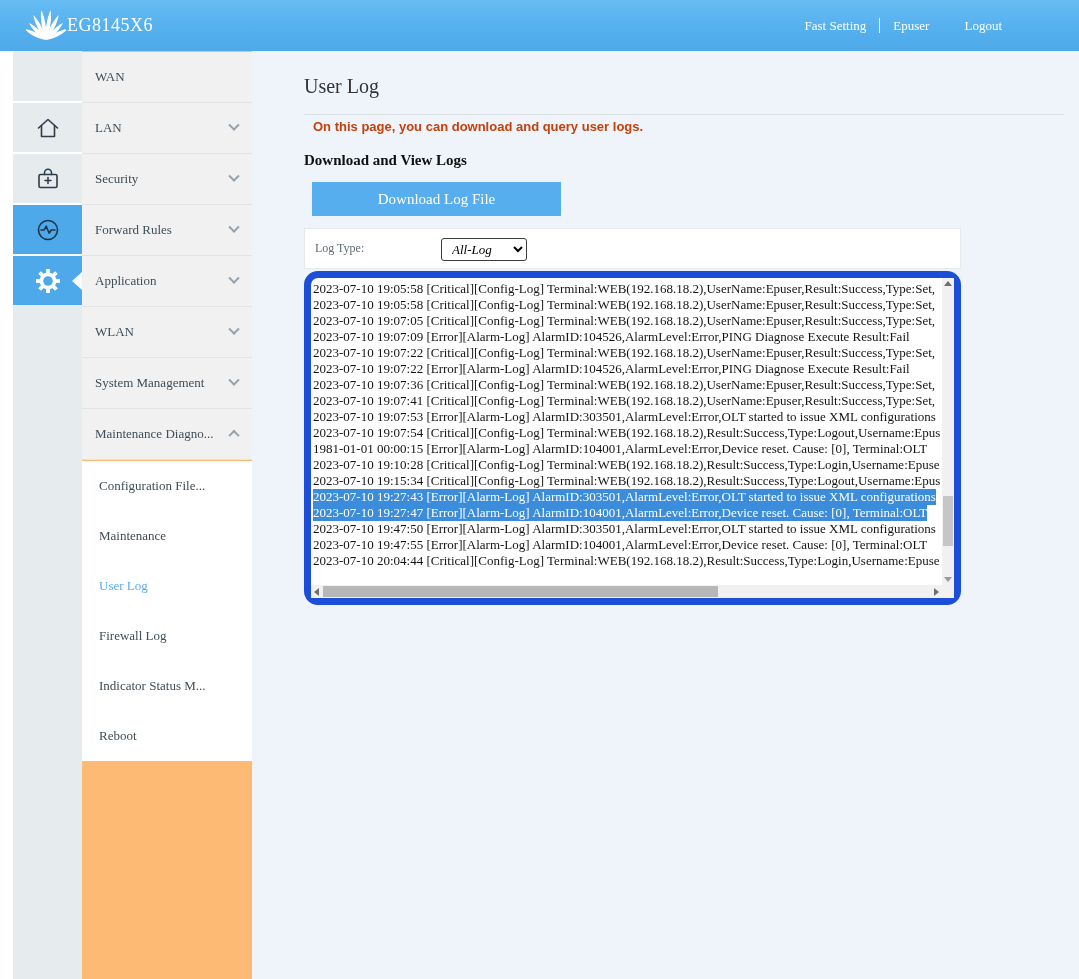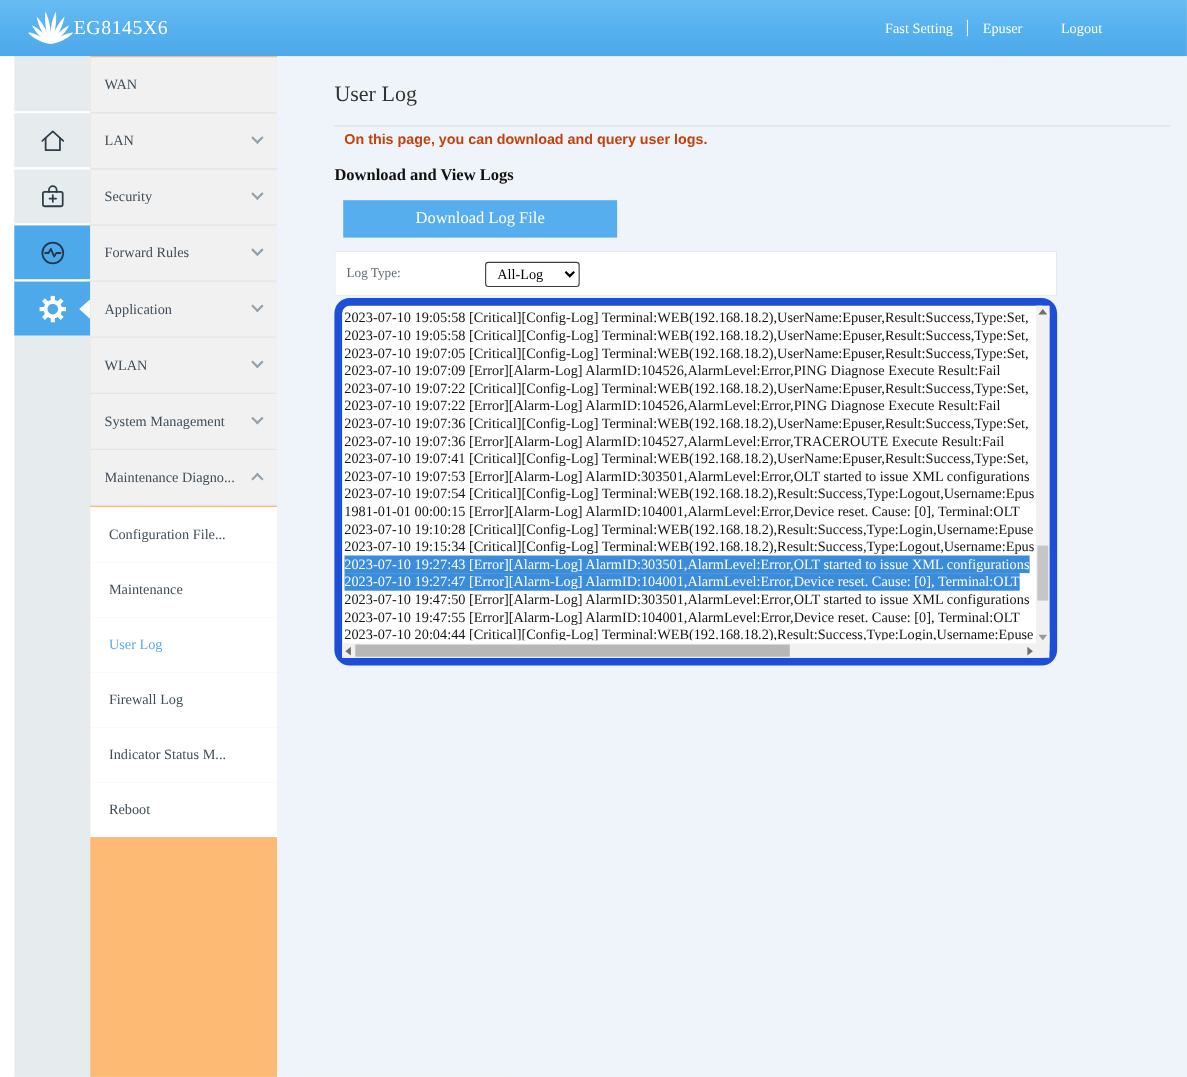--- a/index.html
+++ b/index.html
@@ -45,21 +45,21 @@
   #page-desc { position:absolute; left:61px; top:68px; font-size:13px; color:#c2410c; font-family:"Liberation Sans", sans-serif;font-weight:bold; }
   #section-title { position:absolute; left:52px; top:101px; font-size:15px; font-weight:bold; color:#101010; }
   #download-btn { position:absolute; left:60px; top:131px; width:249px; height:34px; background:#57aeee;
     border:none; border-radius:0; color:#ffffff; font-size:15px; font-family:"Liberation Serif", serif;
     cursor:pointer; text-align:center; line-height:34px; }
   #logtype-panel { position:absolute; left:52px; top:177px; width:657px; height:41px; background:#ffffff;
     border:1px solid #e7e9ea; display:flex; align-items:center; }
   #logtype-label { margin-left:10px; font-size:12px; color:#5f6b73; }
   #logtype-select { position:absolute; left:136px; top:9px; width:86px; height:23px;
     font-size:13px; font-family:"Liberation Serif", serif; color:#000;
-    border:1px solid #3c3c3c; border-radius:3px; background:#ffffff; padding-left:6px; }
+    border:1px solid #3c3c3c; border-radius:3px; background:#ffffff; padding-left:6px;font-style:italic; }
 
   
   #log-box { position:absolute; left:52px; top:220px; width:657px; height:334px; background:#ffffff;
     border:7px solid #1d4ed8; border-radius:14px; }
   #log-lines { position:absolute; left:2px; top:3px; right:14px; bottom:16px; overflow:hidden; }
   .log-line { white-space:nowrap; height:16px; line-height:16px; font-size:13px; color:#141414; width:max-content; }
   .log-line.sel { background:#3b8ddc; color:#ffffff; }
 
   
   #vsb { position:absolute; top:0; right:0; width:12px; bottom:13px; background:#f1f1f1; }
@@ -220,21 +220,20 @@
 
   <div id="log-box">
     <div id="log-lines">
       <div class="log-line">2023-07-10 19:05:58 [Critical][Config-Log] Terminal:WEB(192.168.18.2),UserName:Epuser,Result:Success,Type:Set,</div>
       <div class="log-line">2023-07-10 19:05:58 [Critical][Config-Log] Terminal:WEB(192.168.18.2),UserName:Epuser,Result:Success,Type:Set,</div>
       <div class="log-line">2023-07-10 19:07:05 [Critical][Config-Log] Terminal:WEB(192.168.18.2),UserName:Epuser,Result:Success,Type:Set,</div>
       <div class="log-line">2023-07-10 19:07:09 [Error][Alarm-Log] AlarmID:104526,AlarmLevel:Error,PING Diagnose Execute Result:Fail</div>
       <div class="log-line">2023-07-10 19:07:22 [Critical][Config-Log] Terminal:WEB(192.168.18.2),UserName:Epuser,Result:Success,Type:Set,</div>
       <div class="log-line">2023-07-10 19:07:22 [Error][Alarm-Log] AlarmID:104526,AlarmLevel:Error,PING Diagnose Execute Result:Fail</div>
       <div class="log-line">2023-07-10 19:07:36 [Critical][Config-Log] Terminal:WEB(192.168.18.2),UserName:Epuser,Result:Success,Type:Set,</div>
-      <div class="log-line">2023-07-10 19:07:36 [Error][Alarm-Log] AlarmID:104527,AlarmLevel:Error,TRACEROUTE Execute Result:Fail</div>
       <div class="log-line">2023-07-10 19:07:41 [Critical][Config-Log] Terminal:WEB(192.168.18.2),UserName:Epuser,Result:Success,Type:Set,</div>
       <div class="log-line">2023-07-10 19:07:53 [Error][Alarm-Log] AlarmID:303501,AlarmLevel:Error,OLT started to issue XML configurations</div>
       <div class="log-line">2023-07-10 19:07:54 [Critical][Config-Log] Terminal:WEB(192.168.18.2),Result:Success,Type:Logout,Username:Epus</div>
       <div class="log-line">1981-01-01 00:00:15 [Error][Alarm-Log] AlarmID:104001,AlarmLevel:Error,Device reset. Cause: [0], Terminal:OLT</div>
       <div class="log-line">2023-07-10 19:10:28 [Critical][Config-Log] Terminal:WEB(192.168.18.2),Result:Success,Type:Login,Username:Epuse</div>
       <div class="log-line">2023-07-10 19:15:34 [Critical][Config-Log] Terminal:WEB(192.168.18.2),Result:Success,Type:Logout,Username:Epus</div>
       <div class="log-line sel">2023-07-10 19:27:43 [Error][Alarm-Log] AlarmID:303501,AlarmLevel:Error,OLT started to issue XML configurations</div>
       <div class="log-line sel">2023-07-10 19:27:47 [Error][Alarm-Log] AlarmID:104001,AlarmLevel:Error,Device reset. Cause: [0], Terminal:OLT</div>
       <div class="log-line">2023-07-10 19:47:50 [Error][Alarm-Log] AlarmID:303501,AlarmLevel:Error,OLT started to issue XML configurations</div>
       <div class="log-line">2023-07-10 19:47:55 [Error][Alarm-Log] AlarmID:104001,AlarmLevel:Error,Device reset. Cause: [0], Terminal:OLT</div>

